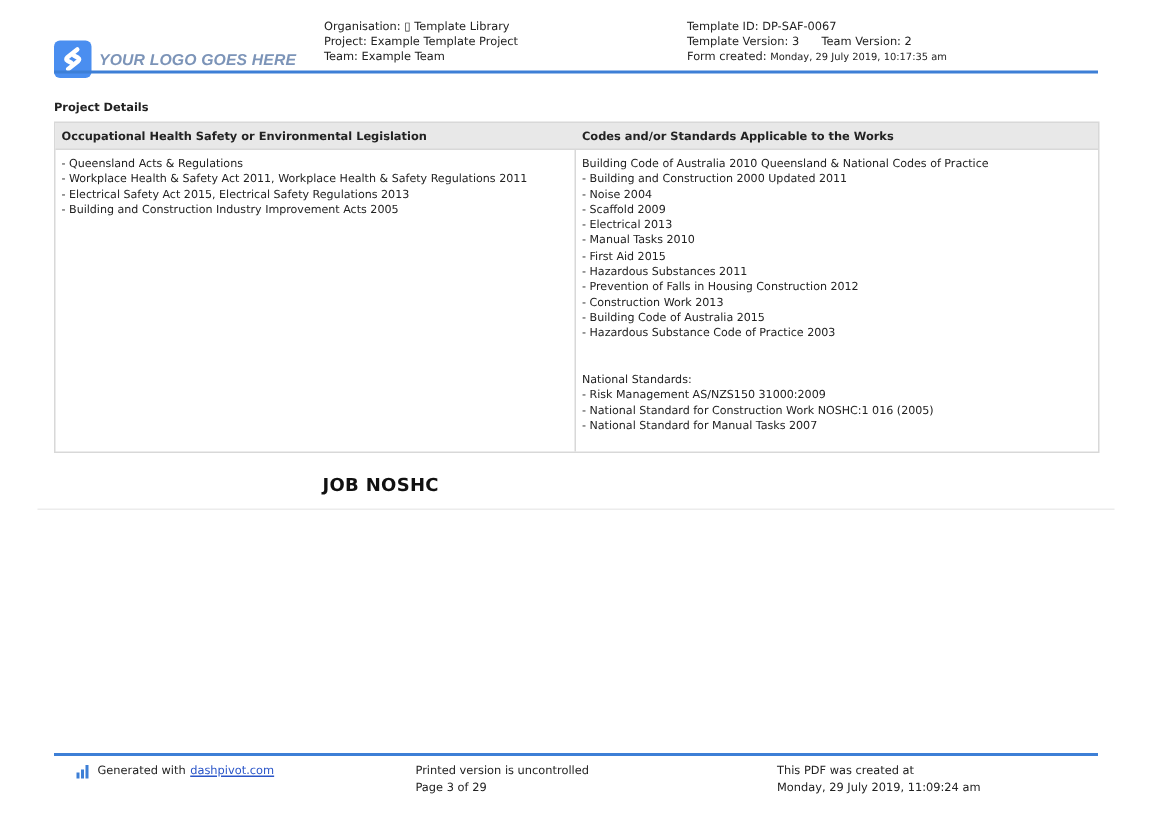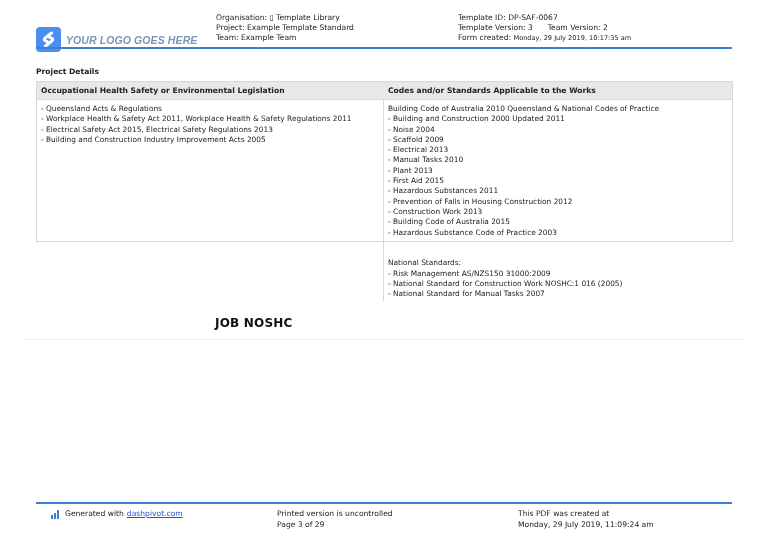--- a/index.html
+++ b/index.html
@@ -17,21 +17,21 @@
     .hdr-mid { left: 180px; }
     .hdr-right { left: 422px; }
     .gap { display: inline-block; width: 10px; }
 
     .rule { position: absolute; left: 36px; width: 696px; height: 2px; background: #3d7fd6; }
     .rule-top { top: 47px; }
     .rule-bottom { top: 502px; }
 
     .section-label { position: absolute; left: 36px; top: 67px; font-size: 7.6px; font-weight: bold; color: #222; }
 
-    .table { position: absolute; left: 36px; top: 81px; width: 697px; height: 161px; border: 1px solid #d8d8d8; }
+    .table { position: absolute; left: 36px; top: 81px; width: 697px; height: 221px; border: 1px solid #d8d8d8; }
     .thead { display: flex; height: 18px; background: #e8e8e8; border-bottom: 1px solid #d8d8d8; }
     .th { font-size: 7.6px; font-weight: bold; padding: 4px 4px; color: #222; white-space: nowrap; }
     .col1 { width: 347px; }
     .col2 { width: 348px; }
     .tbody { display: flex; height: 201px; }
     .td { font-size: 7.4px; line-height: 10.3px; padding: 4px 4px; color: #222; }
     .td.col1 { border-right: 1px solid #d8d8d8; }
     .line { white-space: nowrap; }
     .blank { height: 10.3px; }
 
@@ -60,21 +60,21 @@
     <span class="logo-text">YOUR LOGO GOES HERE</span>
   </div>
 
   <div class="hdr-col hdr-mid">
     <div>
       <b>Organisation:</b>
       <span>▯ Template Library</span>
     </div>
     <div>
       <b>Project:</b>
-      <span>Example Template Standard</span>
+      <span>Example Template Project</span>
     </div>
     <div>
       <b>Team:</b>
       <span>Example Team</span>
     </div>
   </div>
 
   <div class="hdr-col hdr-right">
     <div>
       <b>Template ID:</b>
@@ -110,21 +110,20 @@
       <div class="line">- Electrical Safety Act 2015, Electrical Safety Regulations 2013</div>
       <div class="line">- Building and Construction Industry Improvement Acts 2005</div>
     </div>
     <div class="td col2">
       <div class="line">Building Code of Australia 2010 Queensland &amp; National Codes of Practice</div>
       <div class="line">- Building and Construction 2000 Updated 2011</div>
       <div class="line">- Noise 2004</div>
       <div class="line">- Scaffold 2009</div>
       <div class="line">- Electrical 2013</div>
       <div class="line">- Manual Tasks 2010</div>
-      <div class="line">- Plant 2013</div>
       <div class="line">- First Aid 2015</div>
       <div class="line">- Hazardous Substances 2011</div>
       <div class="line">- Prevention of Falls in Housing Construction 2012</div>
       <div class="line">- Construction Work 2013</div>
       <div class="line">- Building Code of Australia 2015</div>
       <div class="line">- Hazardous Substance Code of Practice 2003</div>
       <div class="blank"></div>
       <div class="blank"></div>
       <div class="line">National Standards:</div>
       <div class="line">- Risk Management AS/NZS150 31000:2009</div>

